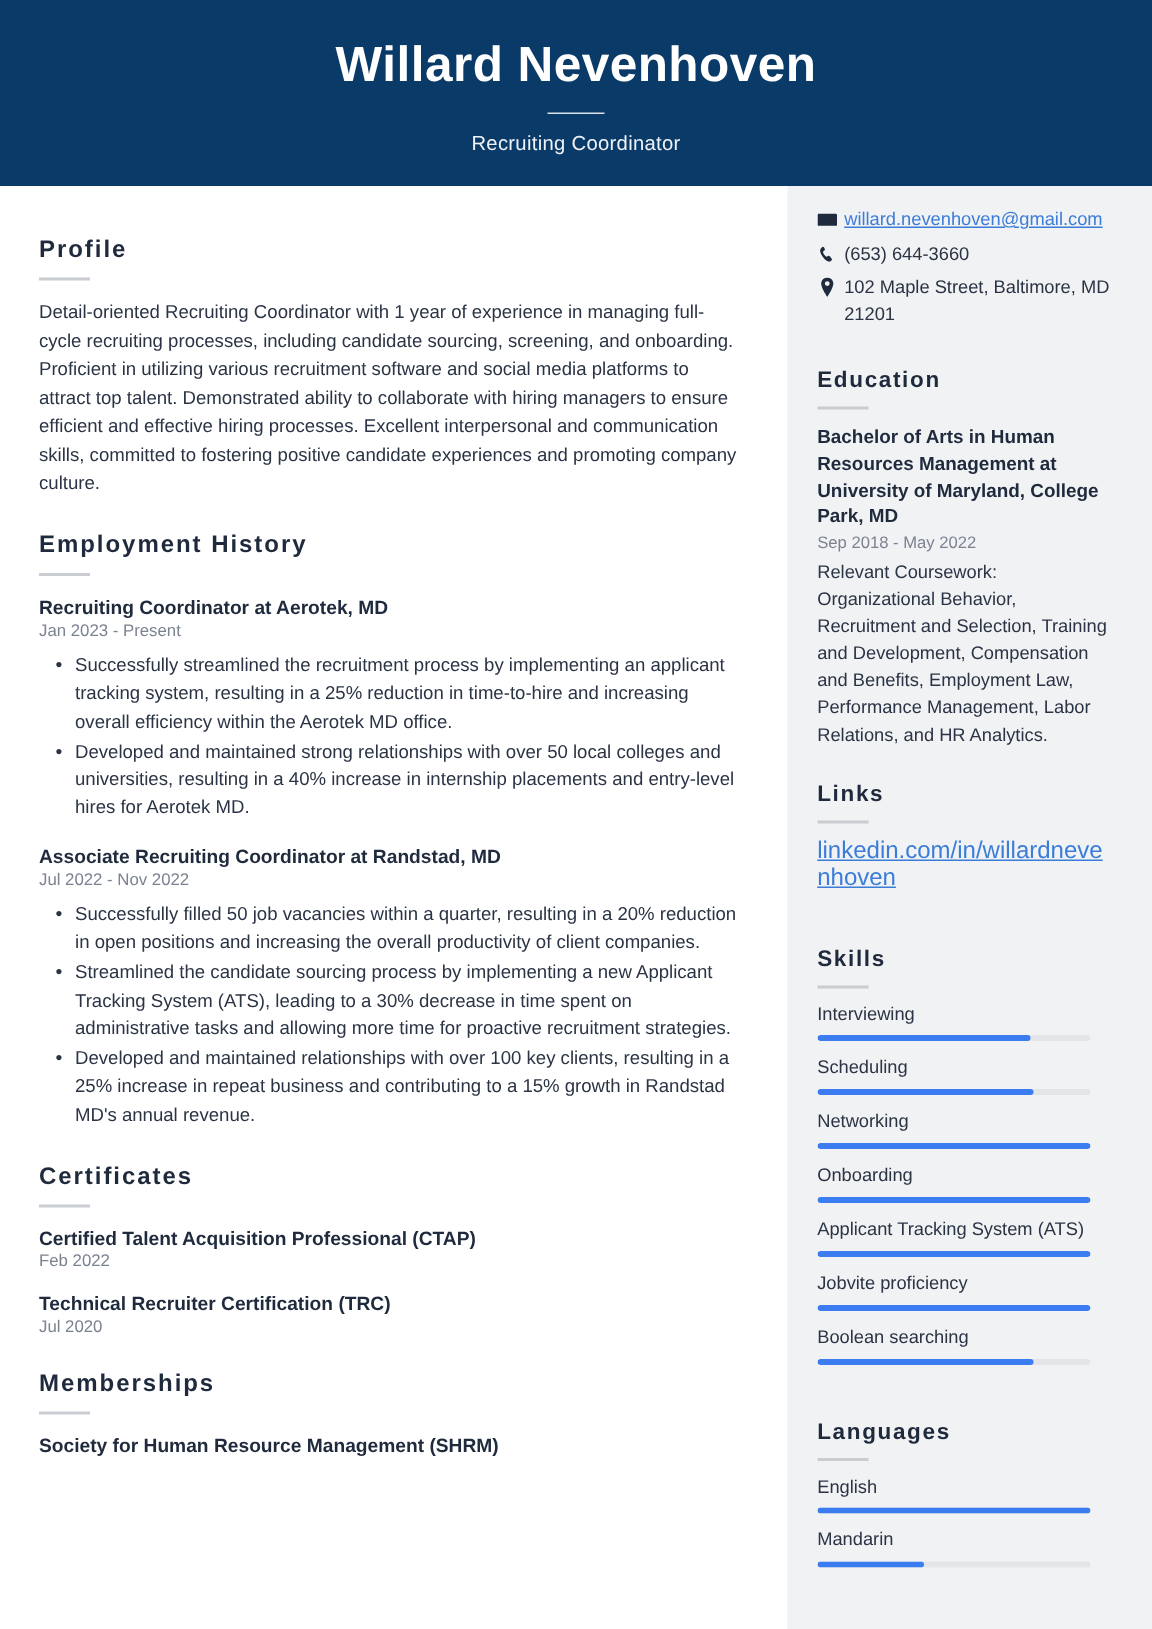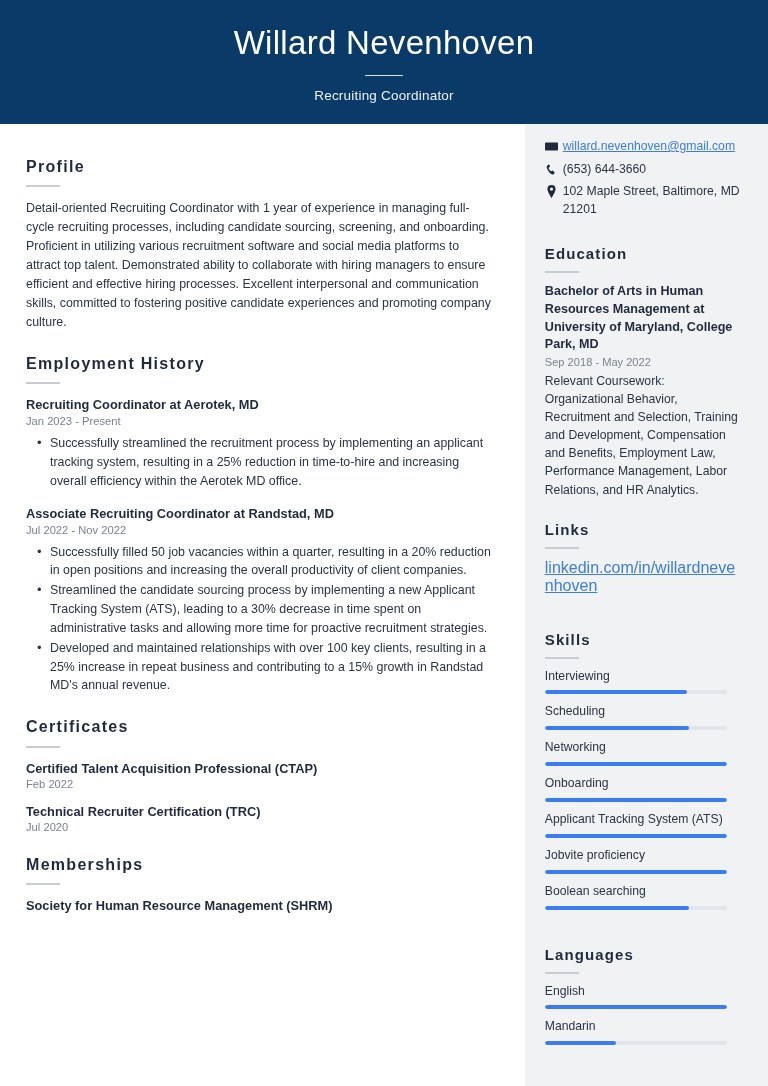--- a/index.html
+++ b/index.html
@@ -27,21 +27,21 @@
     background: #0a3a68;
     color: #ffffff;
     display: flex;
     flex-direction: column;
     align-items: center;
     justify-content: center;
     padding-top: 4px;
   }
   .header-name {
     font-size: 33px;
-    font-weight: normal;
+    font-weight: bold;
     letter-spacing: 0.3px;
     line-height: 1.1;
     text-align: center;
   }
   .header-rule {
     width: 38px;
     height: 1px;
     background: rgba(255,255,255,0.85);
     margin: 13px 0 12px 0;
   }
@@ -238,20 +238,21 @@
 
       <div class="section">
         <div class="sec-title">Employment History</div>
         <div class="sec-rule"></div>
 
         <div class="job">
           <div class="job-title">Recruiting Coordinator at Aerotek, MD</div>
           <div class="job-date">Jan 2023 - Present</div>
           <ul class="bullets">
             <li>Successfully streamlined the recruitment process by implementing an applicant tracking system, resulting in a 25% reduction in time-to-hire and increasing overall efficiency within the Aerotek MD office.</li>
+            <li>Developed and maintained strong relationships with over 50 local colleges and universities, resulting in a 40% increase in internship placements and entry-level hires for Aerotek MD.</li>
           </ul>
         </div>
 
         <div class="job">
           <div class="job-title">Associate Recruiting Coordinator at Randstad, MD</div>
           <div class="job-date">Jul 2022 - Nov 2022</div>
           <ul class="bullets">
             <li>Successfully filled 50 job vacancies within a quarter, resulting in a 20% reduction in open positions and increasing the overall productivity of client companies.</li>
             <li>Streamlined the candidate sourcing process by implementing a new Applicant Tracking System (ATS), leading to a 30% decrease in time spent on administrative tasks and allowing more time for proactive recruitment strategies.</li>
             <li>Developed and maintained relationships with over 100 key clients, resulting in a 25% increase in repeat business and contributing to a 15% growth in Randstad MD's annual revenue.</li>

